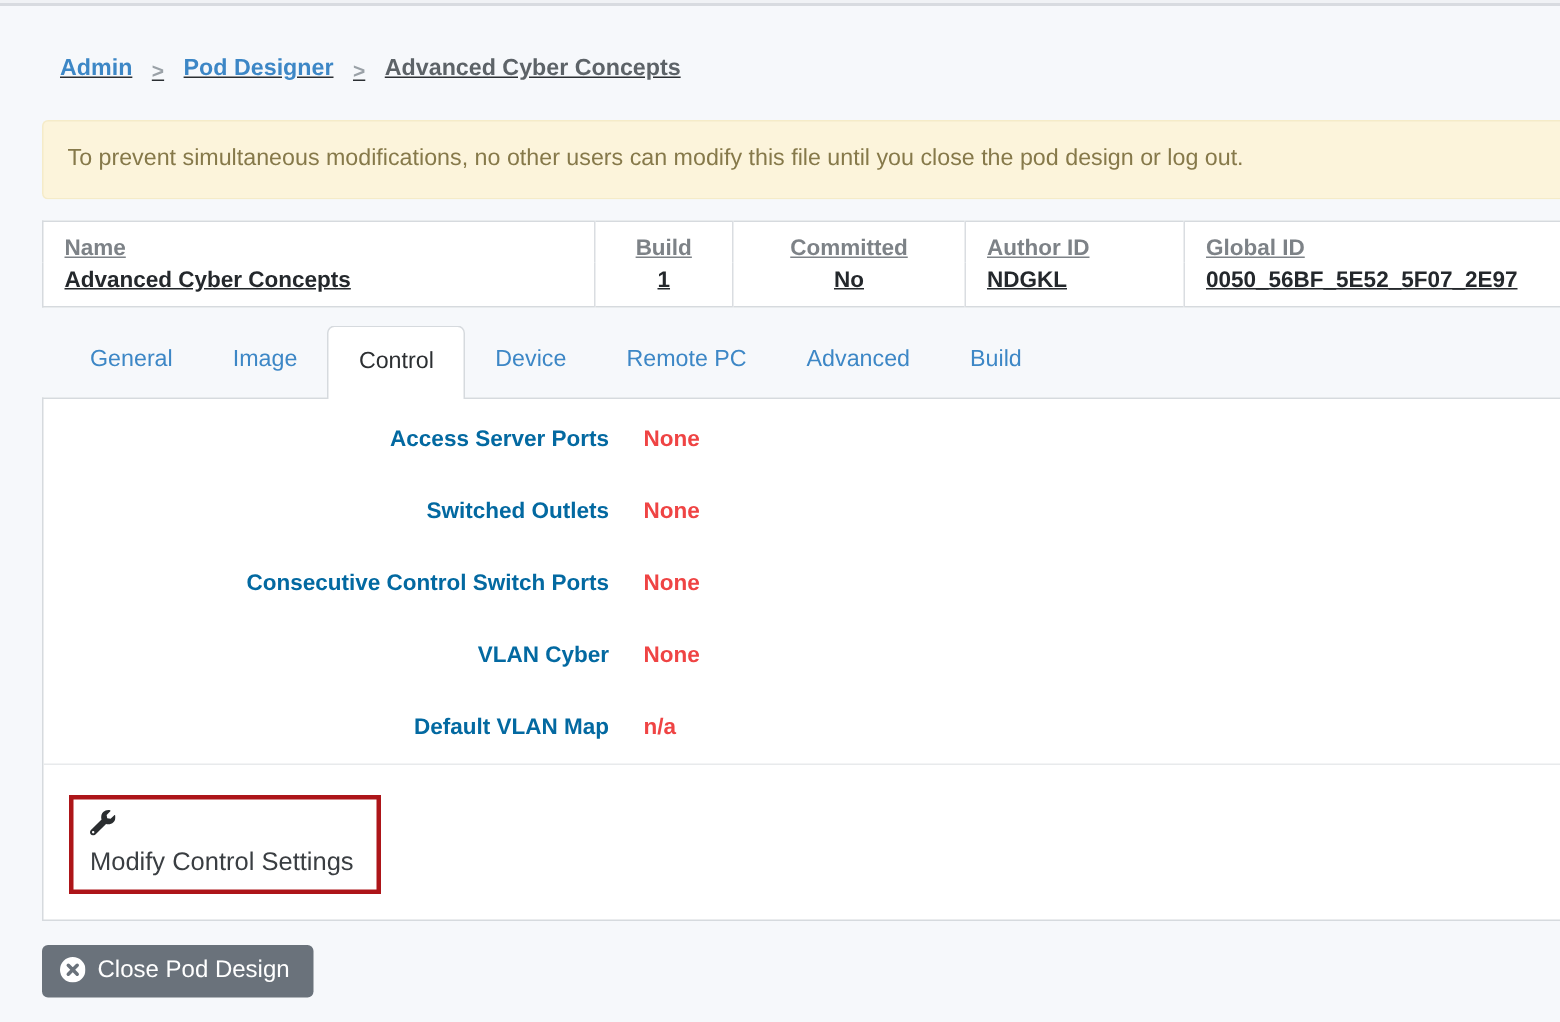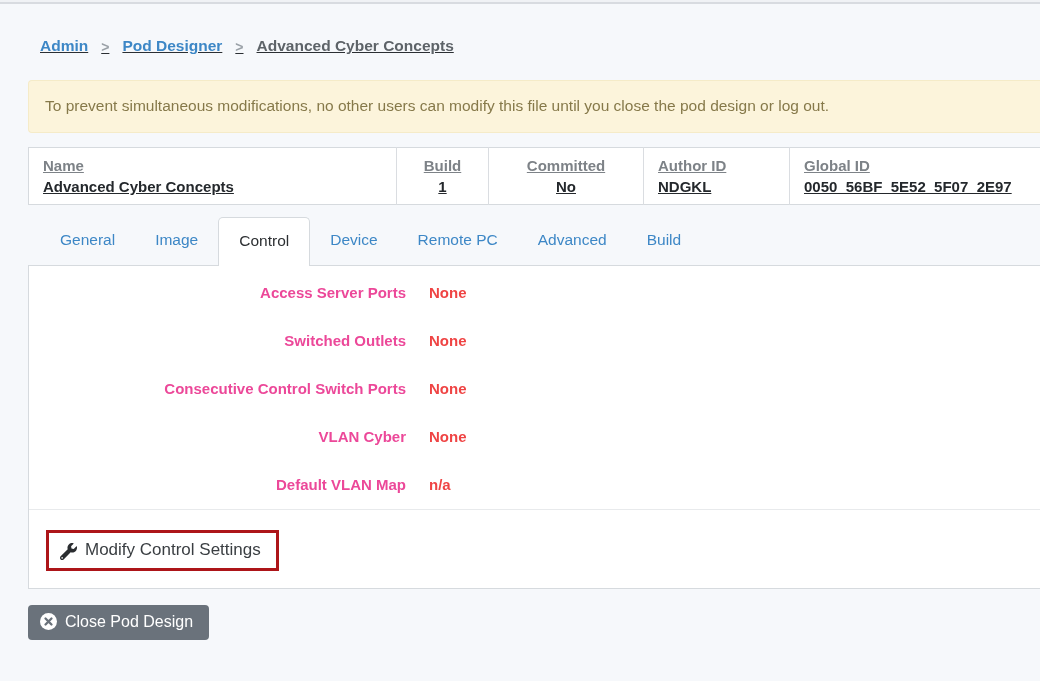--- a/index.html
+++ b/index.html
@@ -110,47 +110,48 @@
     border-right: 0;
     position: relative;
     z-index: 1;
   }
   .card-body { padding-top: 3px; }
   .field-row { display: flex; align-items: baseline; padding: 15px 0 16px 0; }
   .field-label {
     width: 377px;
     text-align: right;
     font-weight: 700;
-    color: #ec4899;
+    color: #0369a1;
     flex: 0 0 377px;
   }
   .field-value { padding-left: 23px; font-weight: 700; color: #ef4444; }
 
   .card-footer {
     border-top: 1px solid #e8eaec;
     padding: 20px 0 17px 17px;
   }
   .annotation-box {
     display: inline-flex;
     border: 3px solid #ad1519;
     background: #fff;
     padding: 7px 15px 8px 11px;
   }
   .modify-btn {
     display: inline-flex;
-    align-items: flex-end;
+    align-items: flex-start;
     gap: 8px;
     background: none;
     border: 0;
     padding: 0;
     font-family: "Liberation Sans", sans-serif;
     font-size: 17px;
     color: #3a3e42;
     cursor: pointer;
     white-space: nowrap;
+    flex-direction: column;
   }
 
   
   .close-btn {
     margin: 16px 0 0 28px;
     display: inline-flex;
     align-items: flex-start;
     gap: 8px;
     background: #6a727b;
     color: #ffffff;

